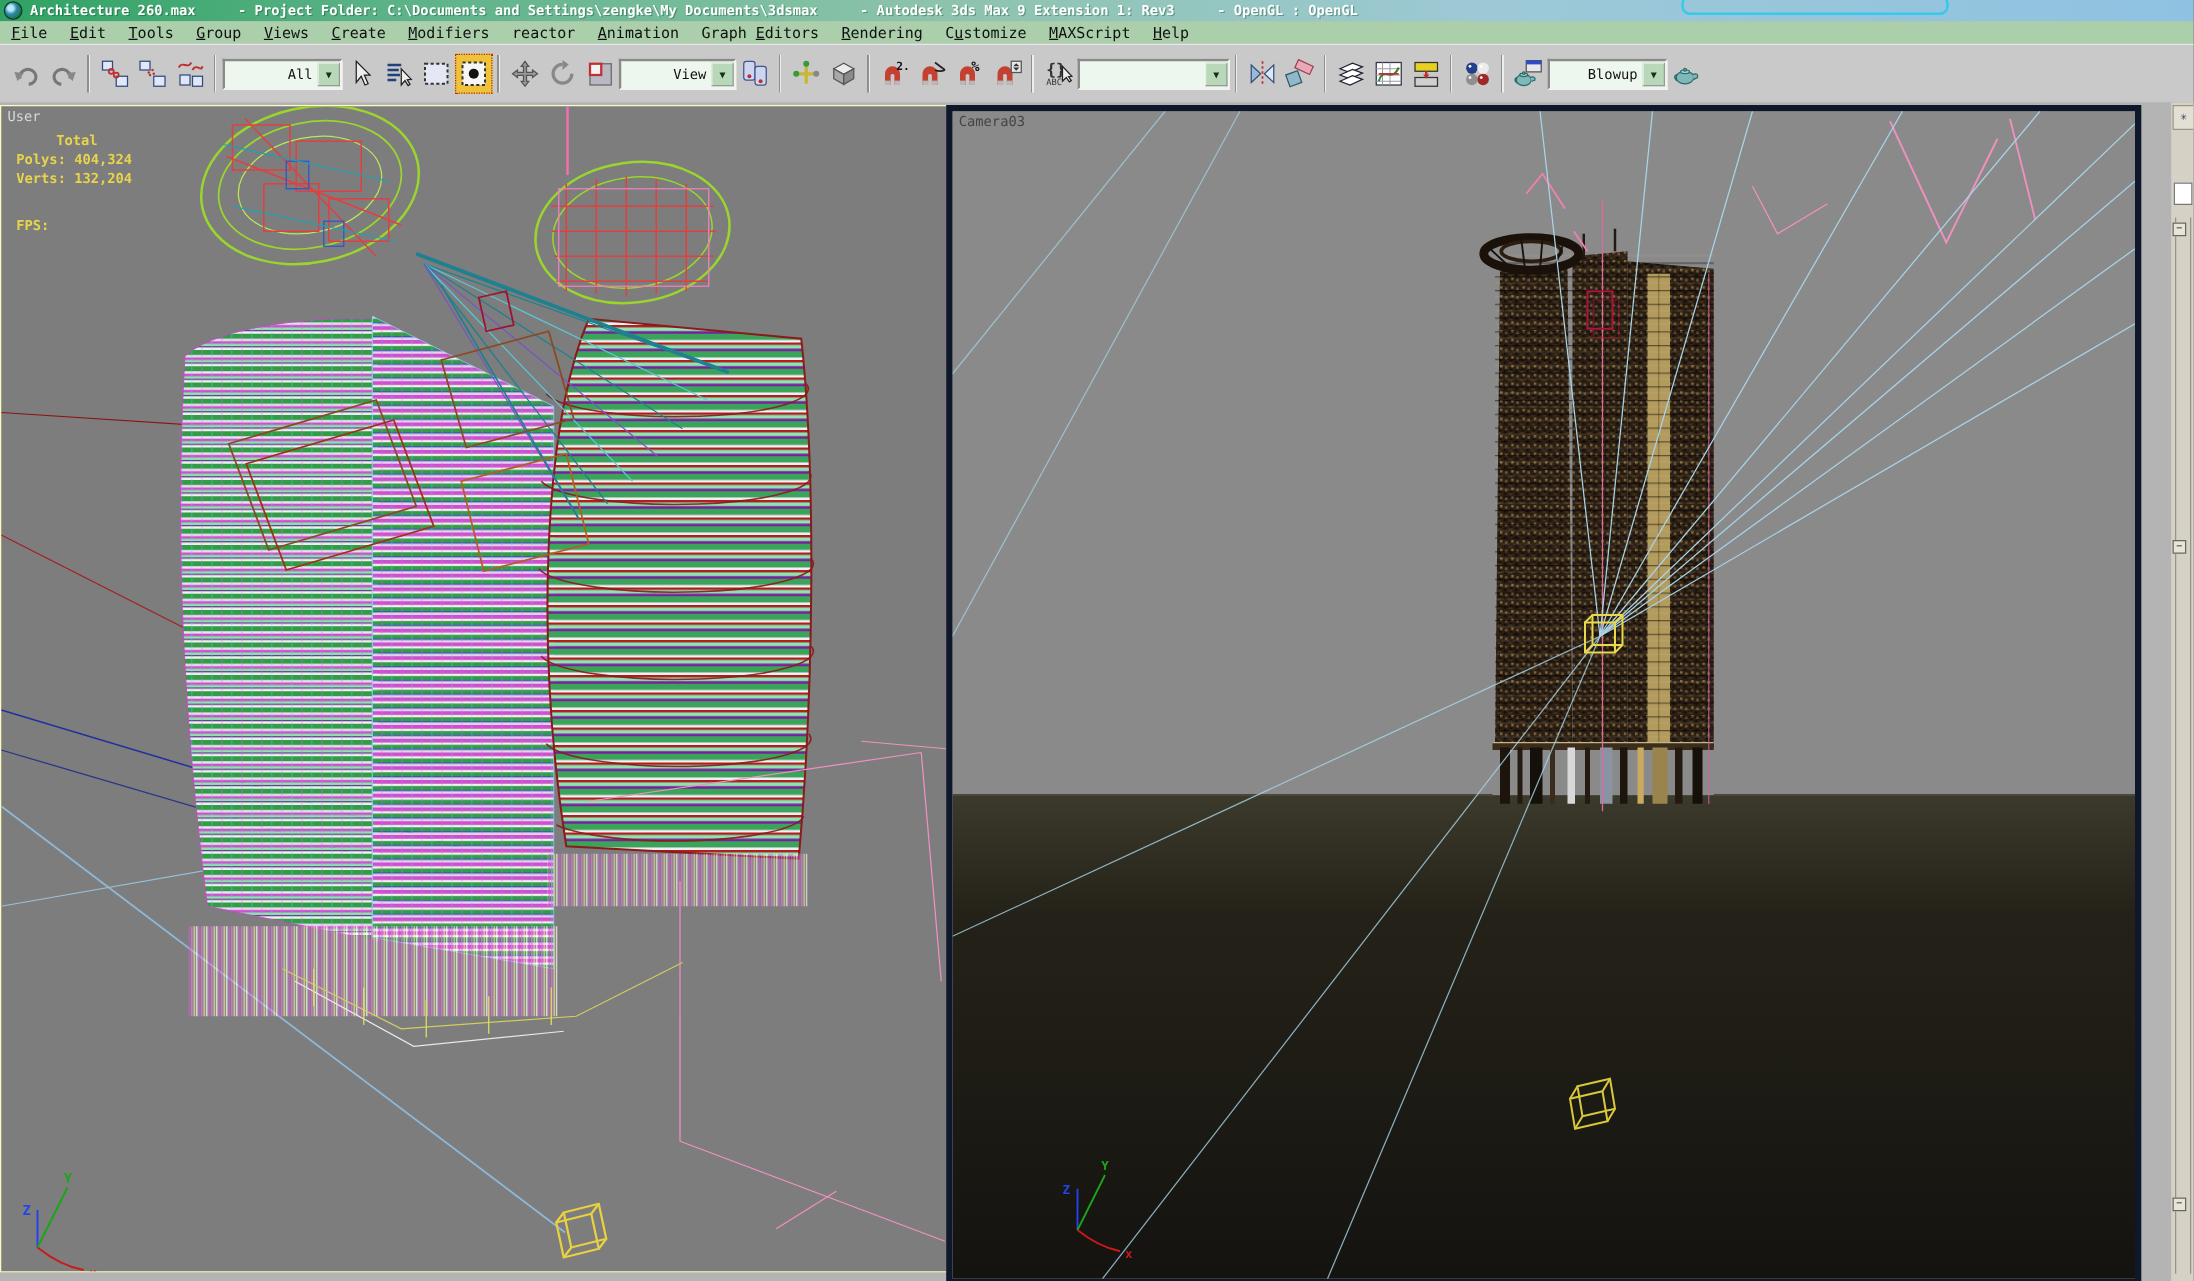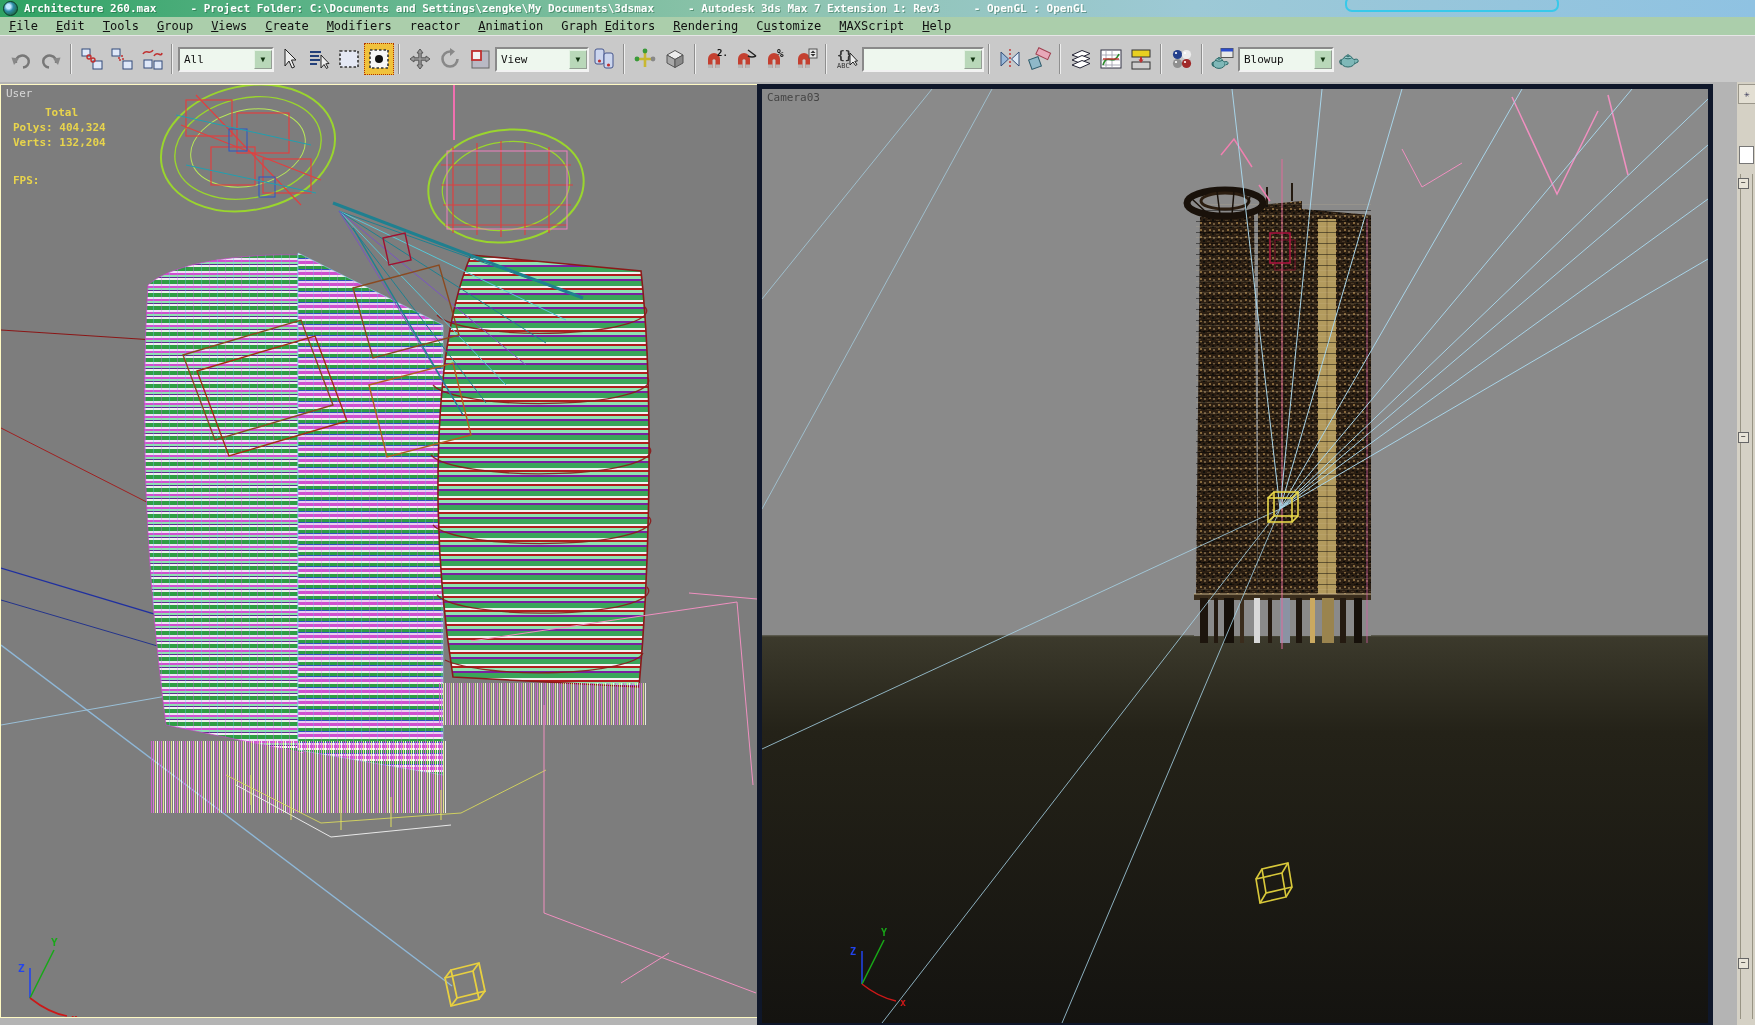--- a/index.html
+++ b/index.html
@@ -15,21 +15,21 @@
   .titlebar span{margin-right:34px;text-shadow:1px 1px 0 rgba(0,60,30,.35);}
   .title-artifact{position:absolute;left:1345px;top:-4px;width:210px;height:12px;
     border:2px solid #38c9ea;border-radius:7px;}
   
   .menubar{position:absolute;left:0;top:17px;width:1755px;height:18px;background:#abceab;
     display:flex;align-items:center;font-size:12px;color:#111;}
   .menu-item{padding:0 9px;cursor:default;}
   .menu-item u{text-decoration:underline;}
   
   .toolbar{position:absolute;left:0;top:35px;width:1755px;height:47px;background:#c9c9c9;
-    border-top:1px solid #e6e6e6;display:flex;align-items:center;padding-left:6px;box-sizing:border-box;}
+    border-top:1px solid #e6e6e6;display:flex;align-items:center;padding-left:6px;box-sizing:border-box;text-align:right;}
   .tbtn{width:30px;height:32px;display:flex;align-items:center;justify-content:center;flex:0 0 auto;}
   .tbtn svg{width:24px;height:24px;}
   .tbtn.active{background:#f0c23c;border:1px dotted #b03000;box-sizing:border-box;}
   .tsep{width:7px;height:30px;margin:0 2px;flex:0 0 auto;
     background:linear-gradient(90deg,transparent 2px,#8f8f8f 2px,#8f8f8f 3px,#eee 3px,#eee 4px,transparent 4px);}
   .combo{height:21px;display:flex;align-items:center;border:2px solid;border-color:#8a8a8a #f2f2f2 #f2f2f2 #8a8a8a;
     background:#eef7ee;font-size:11px;color:#111;flex:0 0 auto;}
   .combo .val{flex:1;padding:0 4px;overflow:hidden;white-space:nowrap;}
   .combo .drop{width:16px;height:17px;background:#b9d8b9;border:1px outset #e4f2e4;
     display:flex;align-items:center;justify-content:center;font-size:8px;color:#113311;}
@@ -57,21 +57,21 @@
 </style>
 </head>
 <body>
 
 <div class="app">
 
   <div class="titlebar">
     <span class="app-icon"></span>
     <span>Architecture 260.max</span>
     <span>- Project Folder: C:\Documents and Settings\zengke\My Documents\3dsmax</span>
-    <span>- Autodesk 3ds Max 7 Extension 1: Rev3</span>
+    <span>- Autodesk 3ds Max 9 Extension 1: Rev3</span>
     <span>- OpenGL : OpenGL</span>
     <div class="title-artifact"></div>
   </div>
 
   <div class="menubar">
     <span class="menu-item"><u>F</u>ile</span>
     <span class="menu-item"><u>E</u>dit</span>
     <span class="menu-item"><u>T</u>ools</span>
     <span class="menu-item"><u>G</u>roup</span>
     <span class="menu-item"><u>V</u>iews</span>

